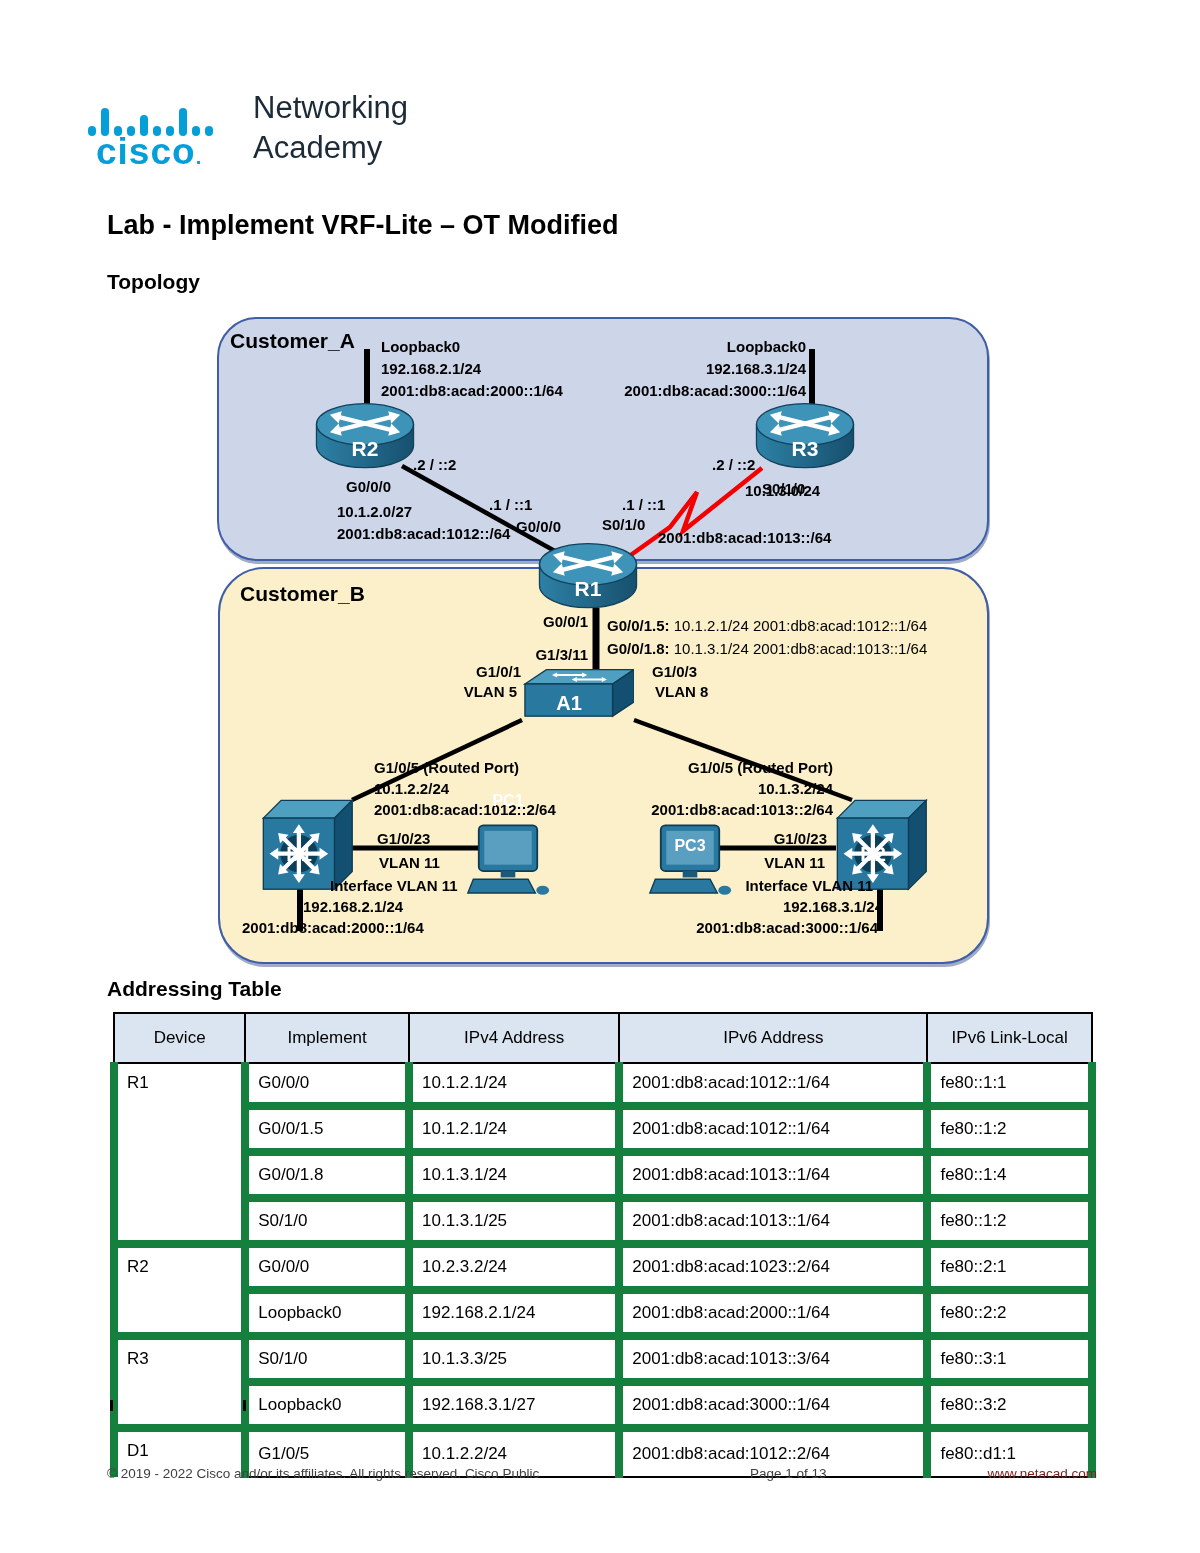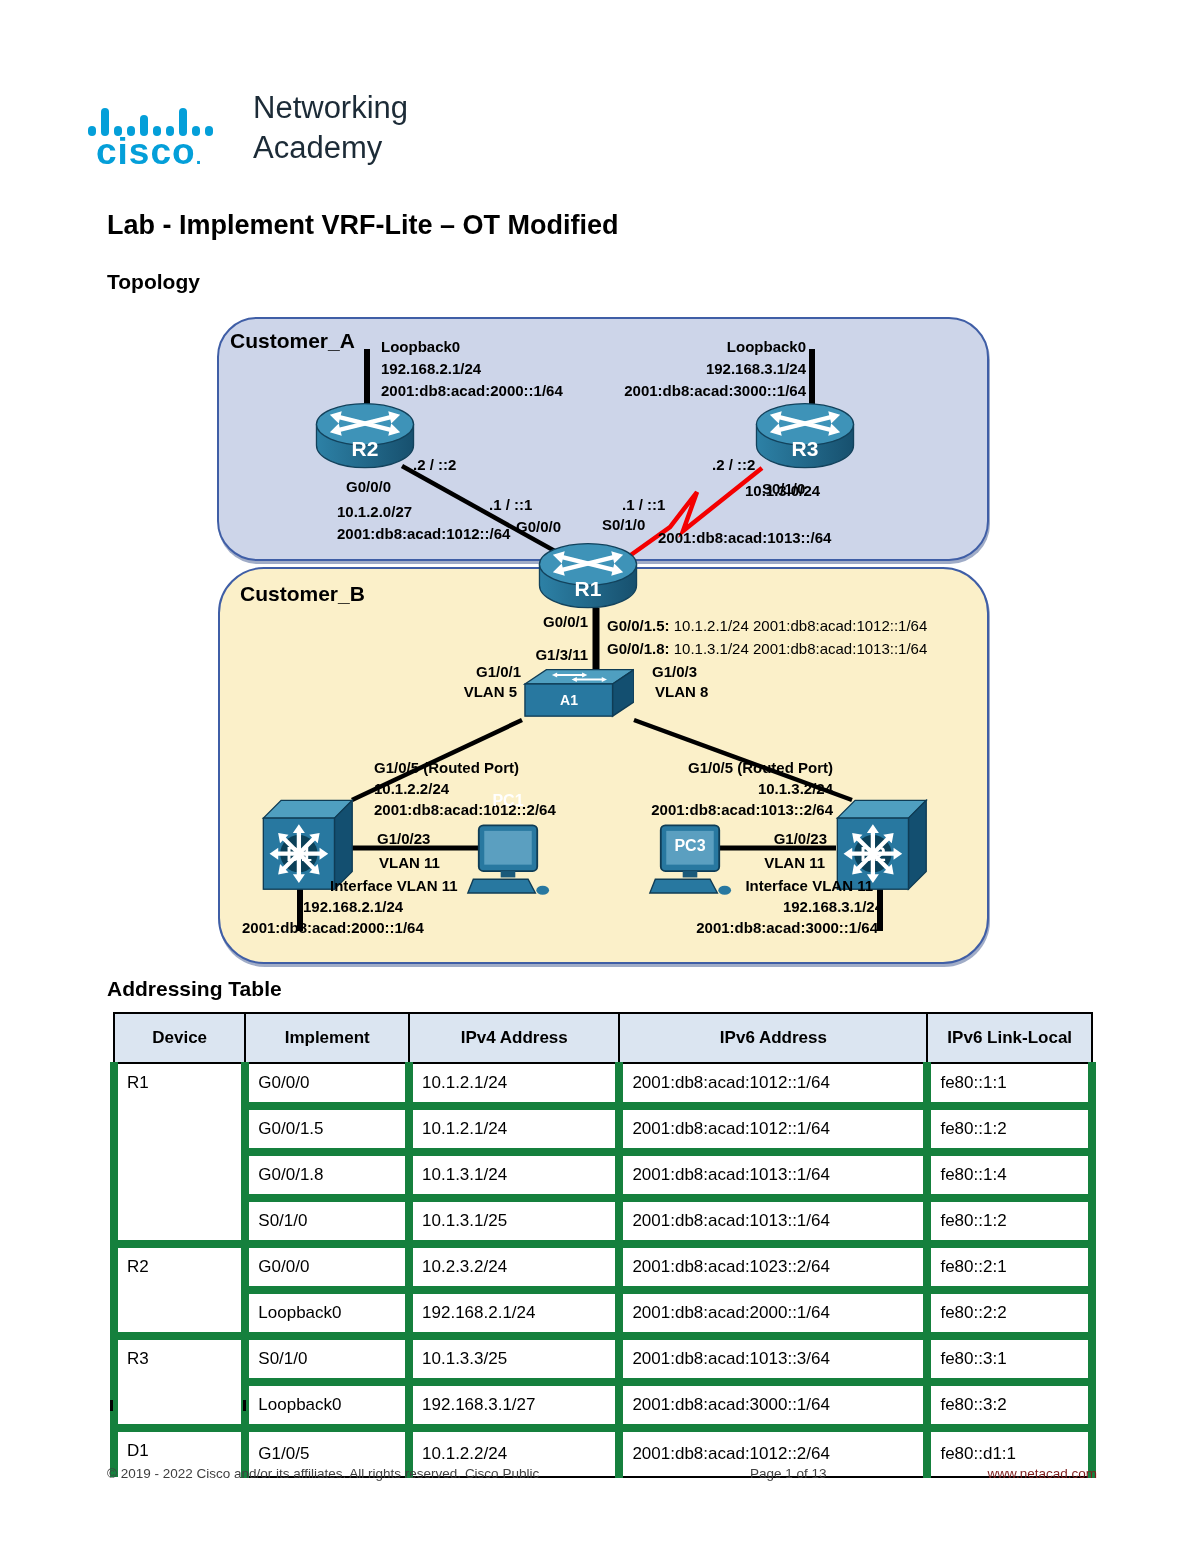--- a/index.html
+++ b/index.html
@@ -29,21 +29,21 @@
   .lbl .nrm{font-weight:normal}
   .lbl.rt{text-align:right}
   .zname{font-size:21px}
   .blk div{line-height:22px}
   .blk2 div{line-height:21px}
   .devlbl{position:absolute;z-index:4;color:#fff;font-weight:bold;text-align:center;white-space:nowrap}
 
   
   #addr-wrap{position:absolute;left:110px;top:1012px;width:986px}
   #addr-table{border-collapse:collapse;width:100%;border:2.5px solid #000;border-bottom:none}
-  #addr-table th{background:#dbe5f1;font-size:17px;font-weight:bold;height:46px;border:2px solid #000;text-align:center;color:#000}
+  #addr-table th{background:#dbe5f1;font-size:17px;font-weight:normal;height:46px;border:2px solid #000;text-align:center;color:#000}
   #addr-table td{font-size:17px;height:34px;border:8px solid #15803d;padding:2px 9px;vertical-align:middle;color:#000}
   #addr-table td.dev-cell{vertical-align:top;padding-top:9px}
   #addr-table tr.group-start td{border-top:2.5px solid #000}
   #addr-table tr.last-row td{border-bottom:2.5px solid #000}
   #addr-table tr.last-row td.dev-cell{border-bottom:none}
   .stub{position:absolute;width:2.5px;height:11px;background:#000;z-index:1}
 
   
   .foot{position:absolute;top:1466px;font-size:13.5px;color:#3f3f3f;white-space:nowrap}
   #foot-copy{left:107px}
@@ -151,21 +151,21 @@
 <svg class="dev" style="left:466px;top:823px" width="84" height="76">
     <use href="#icon-pc"></use>
   </svg>
 <svg class="dev" style="left:648px;top:823px" width="84" height="76">
     <use href="#icon-pc"></use>
   </svg>
 
 <div class="devlbl" style="left:313px;top:437px;width:104px;font-size:21px">R2</div>
 <div class="devlbl" style="left:753px;top:437px;width:104px;font-size:21px">R3</div>
 <div class="devlbl" style="left:536px;top:577px;width:104px;font-size:21px">R1</div>
-<div class="devlbl" style="left:524px;top:692px;width:90px;font-size:14px">A1</div>
+<div class="devlbl" style="left:524px;top:692px;width:90px;font-size:20px">A1</div>
 <div class="devlbl" style="left:264px;top:843px;width:70px;font-size:20px">D1</div>
 <div class="devlbl" style="left:838px;top:843px;width:70px;font-size:20px">D2</div>
 <div class="devlbl" style="left:484px;top:792px;width:48px;font-size:16px">PC1</div>
 <div class="devlbl" style="left:666px;top:837px;width:48px;font-size:16px">PC3</div>
 
 <div class="lbl zname" style="left:230px;top:329px">Customer_A</div>
 <div class="lbl zname" style="left:240px;top:582px">Customer_B</div>
 
 <div class="lbl blk" style="left:381px;top:336px">
   <div>Loopback0</div>

